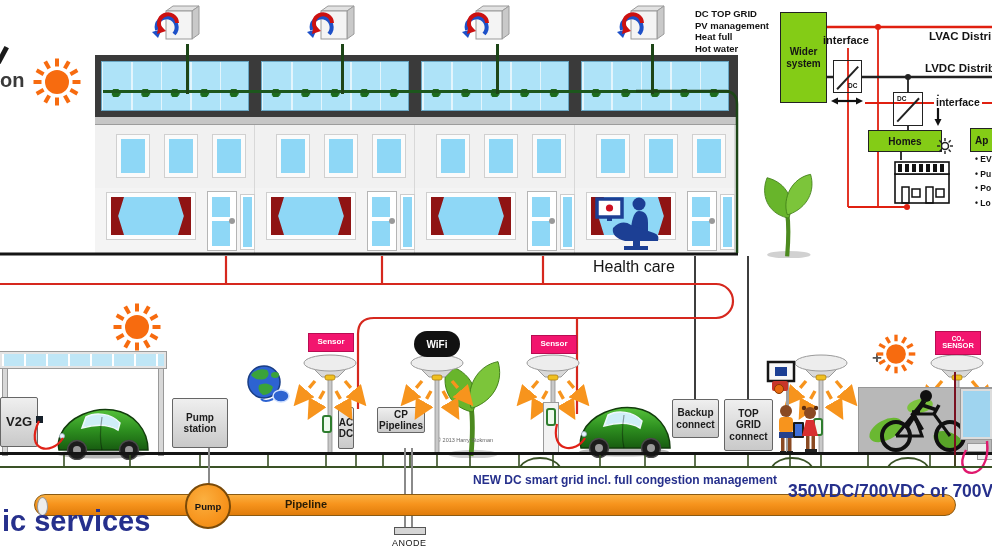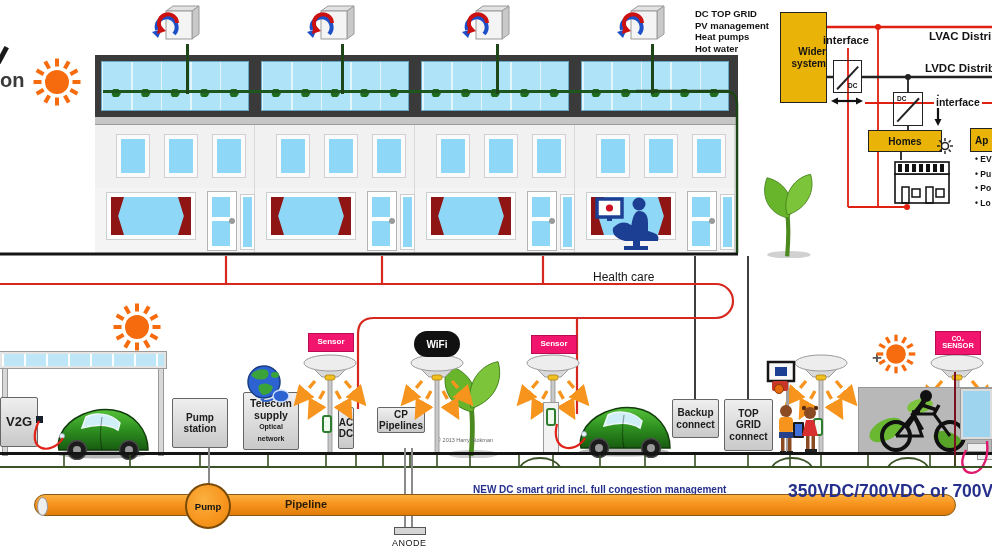--- a/index.html
+++ b/index.html
@@ -30,22 +30,22 @@
   .cwin .cr{right:0;clip-path:polygon(0 0,100% 0,100% 100%,0 100%,45% 50%)}
   .door{position:absolute;top:3px;width:30px;height:60px;background:#fff;border:1px solid #b5b5b5;box-sizing:border-box}
   .door .p1{position:absolute;left:4px;top:5px;width:18px;height:20px;background:#8ed7f6}
   .door .p2{position:absolute;left:4px;top:29px;width:18px;height:25px;background:#8ed7f6}
   .door .kn{position:absolute;right:1px;top:26px;width:6px;height:6px;background:#9a9a9a;border-radius:50%}
   .slight{position:absolute;top:7px;width:9px;height:50px;background:#8ed7f6;border:2px solid #fff;outline:1px solid #ccc}
   
   .gbox{position:absolute;background:linear-gradient(180deg,#efefef,#c9c9c9);border:1.5px solid #666;
       border-radius:2px;display:flex;flex-direction:column;align-items:center;justify-content:center;
       font-size:10px;font-weight:bold;color:#1c1c1c;line-height:11.5px;box-sizing:border-box;text-align:center}
-  .wbox{position:absolute;background:#eab308;border:1.5px solid #222;box-sizing:border-box;display:flex;
-      align-items:center;justify-content:center;text-align:right;font-weight:bold}
+  .wbox{position:absolute;background:#84cc16;border:1.5px solid #222;box-sizing:border-box;display:flex;
+      align-items:center;justify-content:center;text-align:center;font-weight:bold}
   .dcbox{position:absolute;border:1.6px solid #222;box-sizing:border-box;background:transparent}
   .dcbox::after{content:"";position:absolute;left:-2px;right:-2px;top:50%;height:1.6px;background:#222;transform:rotate(-47deg)}
   .dclab{position:absolute;font-size:6.5px;font-weight:bold;color:#111}
   .plabel{position:absolute;background:#f2156e;border:1px solid #b80d52;color:#fff;display:flex;flex-direction:column;
       align-items:center;justify-content:center;line-height:1.05;font-weight:bold}
   .cpost{position:absolute;width:10px;height:18px;border:2px solid #2e7d2e;background:#eefbee;border-radius:3px;box-sizing:border-box}
   .blue{color:#26308c;font-weight:bold}
 </style>
 </head>
 <body>
@@ -220,21 +220,21 @@
     </svg>
 
   <svg class="abs" style="left:0;top:0" width="992" height="558">
     <path d="M0,254 H738" stroke="#151515" stroke-width="3" fill="none"></path>
     <path d="M636,91 H727 Q737,93 737,104 V253" stroke="#1d4517" stroke-width="2.5" fill="none"></path>
     <path d="M695,256 V400 M748,256 V400" stroke="#2a2a2a" stroke-width="1.8" fill="none"></path>
     <path d="M0,284 H716 A17,17 0 0 1 716,318 H374 Q358,318 358,334 V409" stroke="#d6281e" stroke-width="2.2" fill="none"></path>
     <path d="M226,256 V284 M382,256 V284 M543,256 V284 M577,318 V414" stroke="#d6281e" stroke-width="2.2" fill="none"></path>
   </svg>
 
-  <div class="abs" style="left:593px;top:270px;font-size:12px">Health care</div>
+  <div class="abs" style="left:593px;top:258px;font-size:16px">Health care</div>
 
   <div class="abs" style="left:0;top:46px;width:5px;height:18px;background:#1a1a1a;transform:rotate(28deg)"></div>
   <div class="abs" style="left:0;top:69px;font-size:20px;font-weight:600;color:#3a3a3a">on</div>
   <svg class="abs" style="left:29px;top:54px" width="56" height="56">
       <use href="#sung"></use>
     </svg>
 
   <svg class="abs" style="left:680px;top:0" width="312" height="230">
     <path d="M147,27 H312" stroke="#e02010" stroke-width="2.5" fill="none"></path>
     <circle cx="198" cy="27" r="3" fill="#e02010"></circle>
@@ -248,21 +248,21 @@
     <polygon points="151,101 158,97.5 158,104.5" fill="#111"></polygon>
     <polygon points="183,101 176,97.5 176,104.5" fill="#111"></polygon>
     <line x1="258" y1="99" x2="258" y2="121" stroke="#111" stroke-width="2.2"></line>
     <polygon points="258,94 254.5,101 261.5,101" fill="#111"></polygon>
     <polygon points="258,126 254.5,119 261.5,119" fill="#111"></polygon>
   </svg>
 
   <div class="abs" style="left:695px;top:8px;font-size:9.5px;font-weight:bold;line-height:11.5px">
     <div>DC TOP GRID</div>
     <div>PV management</div>
-    <div>Heat pumps</div>
+    <div>Heat full</div>
     <div>Hot water</div>
   </div>
 
   <div class="wbox" style="left:780px;top:12px;width:47px;height:91px;font-size:10px;line-height:12px">Wider system</div>
   <div class="abs" style="left:823px;top:34px;font-size:11px;font-weight:bold">interface</div>
   <div class="abs" style="left:929px;top:30px;font-size:11.5px;font-weight:bold;white-space:nowrap">LVAC Distribu</div>
   <div class="abs" style="left:925px;top:62px;font-size:11.5px;font-weight:bold;white-space:nowrap">LVDC Distribu</div>
   <div class="dcbox" style="left:833px;top:60px;width:29px;height:33px"></div>
   <div class="dclab" style="left:848px;top:82px">DC</div>
   <div class="dcbox" style="left:893px;top:92px;width:30px;height:34px"></div>
@@ -321,26 +321,20 @@
   <div class="abs" style="left:36px;top:416px;width:7px;height:7px;background:#16202a"></div>
 
   <svg class="abs" style="left:50px;top:400px" width="104" height="60">
       <use href="#carg"></use>
     </svg>
 
   <div class="gbox" style="left:172px;top:398px;width:56px;height:50px">
     <span>Pump</span>
     <span>station</span>
   </div>
-  <div class="gbox" style="left:243px;top:392px;width:56px;height:58px">
-    <span style="font-size:10.5px">Telecom</span>
-    <span style="font-size:10.5px">supply</span>
-    <span style="font-size:7px">Optical</span>
-    <span style="font-size:7px">network</span>
-  </div>
   <div class="gbox" style="left:338px;top:407px;width:16px;height:42px">
     <span>AC</span>
     <span>DC</span>
   </div>
   <div class="gbox" style="left:377px;top:407px;width:48px;height:26px">
     <span>CP</span>
     <span>Pipelines</span>
   </div>
   <div class="gbox" style="left:672px;top:399px;width:47px;height:39px">
     <span>Backup</span>
@@ -469,30 +463,31 @@
     <path d="M966,450 C950,480 992,484 987,441" stroke="#e0196e" stroke-width="2.4" fill="none"></path>
   </svg>
 
   <svg class="abs" style="left:0;top:453px" width="992" height="40">
     <path d="M0,14 H992" stroke="#3a5226" stroke-width="1.8" fill="none"></path>
     <g stroke="#3a5226" stroke-width="1.6">
       <path d="M64,2 V14 M130,2 V14 M200,2 V14 M268,2 V14 M326,2 V14 M356,2 V14 M383,2 V14 M410,2 V14 M437,2 V14 M470,2 V14 M519,2 V14 M553,2 V14 M600,2 V14 M645,2 V14 M695,2 V14 M748,2 V14 M790,2 V14 M821,2 V14 M868,2 V14 M930,2 V14 M955,2 V14"></path>
     </g>
     <path d="M520,14 C527,2 553,2 560,14 M772,14 C779,2 805,2 812,14 M888,14 C895,2 921,2 928,14" stroke="#3a5226" stroke-width="1.8" fill="none"></path>
   </svg>
-  <div class="abs blue" style="left:473px;top:484px;font-size:10px">NEW DC smart grid incl. full congestion management</div>
+  <div class="abs blue" style="left:473px;top:473px;font-size:12px">NEW DC smart grid incl. full congestion management</div>
 
   <div class="abs" style="left:208px;top:448px;width:2px;height:42px;background:#8a8a8a"></div>
   <div class="abs" style="left:404px;top:448px;width:1.5px;height:80px;background:#8a8a8a"></div>
   <div class="abs" style="left:411px;top:448px;width:1.5px;height:80px;background:#8a8a8a"></div>
 
   <div class="abs" style="left:34px;top:494px;width:922px;height:22px;background:linear-gradient(180deg,#fbb040,#f7941d 45%,#e07c0a);border:1.6px solid #8a5a12;border-radius:11px;box-sizing:border-box"></div>
   <div class="abs" style="left:37px;top:497px;width:9px;height:17px;background:#eee;border:1px solid #999;border-radius:50%"></div>
   <div class="abs" style="left:185px;top:483px;width:46px;height:46px;background:radial-gradient(circle at 40% 35%,#fbb040,#f7941d 60%,#e8860d);border:2px solid #7a4a08;border-radius:50%;display:flex;align-items:center;justify-content:center;font-size:9.5px;font-weight:bold;box-sizing:border-box">
     <span>Pump</span>
   </div>
   <div class="abs" style="left:285px;top:498px;font-size:11px;font-weight:bold;color:#2a1c04">Pipeline</div>
   <div class="abs" style="left:394px;top:527px;width:32px;height:8px;background:#d5d5d5;border:1.5px solid #555;box-sizing:border-box"></div>
   <div class="abs" style="left:392px;top:538px;font-size:9px;letter-spacing:.5px">ANODE</div>
 
+  <div class="abs blue" style="left:2px;top:505px;font-size:29px">ic services</div>
   <div class="abs blue" style="left:788px;top:481px;font-size:17.5px;white-space:nowrap">350VDC/700VDC or 700VDC/</div>
 
 </div>
 
 </body></html>

